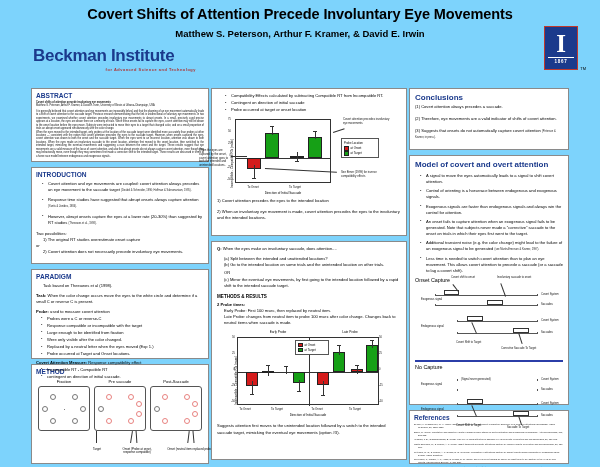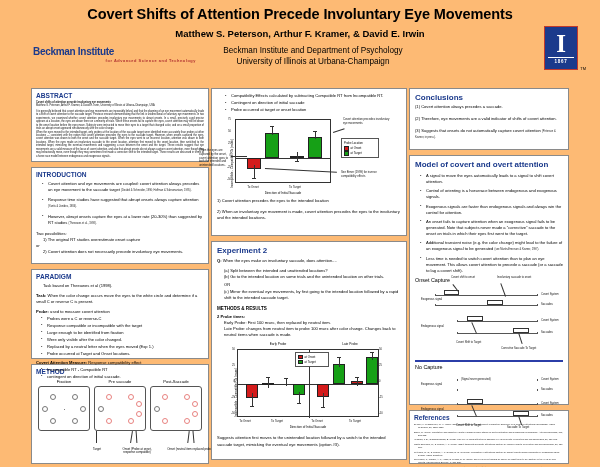--- a/index.html
+++ b/index.html
@@ -4,39 +4,39 @@
 <style>
   * { box-sizing: border-box; }
   html, body {
     margin: 0; padding: 0;
     width: 600px; height: 467px;
     background: #ffffff;
     font-family: "Liberation Sans", sans-serif;
     color: #000;
     overflow: hidden;
   }
-  .poster { position: relative; width: 600px; height: 467px; background:#fdba74; }
+  .poster { position: relative; width: 600px; height: 467px; background:#7dd3fc; }
 
   
   .hdr { text-align:center; padding-top:6px; }
   .hdr-title {
     font-size: 14.5px; font-weight: bold; letter-spacing: -0.1px;
     line-height: 1.15;
   }
   .hdr-authors {
     font-size: 9.5px; font-weight: bold; margin-top: 5px;
   }
   .hdr-band {
     position: relative; height: 40px; margin-top: 3px;
   }
   .beckman {
     position:absolute; left:33px; top:4px; width:165px; text-align:left;
   }
   .beckman-main {
-    font-size: 10px; font-weight: bold; color:#1b3a8c; letter-spacing:-0.3px;
+    font-size: 17px; font-weight: bold; color:#1b3a8c; letter-spacing:-0.3px;
   }
   .beckman-sub {
     font-size: 3.9px; font-weight: bold; color:#b03030; letter-spacing:0.55px;
     text-align:right; margin-top:1px; padding-right:2px;
   }
   .affil {
     position:absolute; left:198px; top:3px; width:230px;
     font-size:8.2px; line-height:1.35; text-align:center;
   }
   .illini {
@@ -146,24 +146,20 @@
 
 <div class="poster">
 
   <div class="hdr">
     <div class="hdr-title">Covert Shifts of Attention Precede Involuntary Eye Movements</div>
     <div class="hdr-authors">Matthew S. Peterson, Arthur F. Kramer, &amp; David E. Irwin</div>
     <div class="hdr-band">
       <div class="beckman">
         <div class="beckman-main">Beckman Institute</div>
         <div class="beckman-sub">for Advanced Science and Technology</div>
-      </div>
-      <div class="affil">
-        <div>Beckman Institute and Department of Psychology</div>
-        <div>University of Illinois at Urbana-Champaign</div>
       </div>
       <div class="illini">
         <div class="illini-I">I</div>
         <div class="illini-yr">1867</div>
       </div>
       <div class="tm">TM</div>
     </div>
   </div>
 
   <div class="cols">
@@ -348,21 +344,20 @@
           <div class="pointer" style="left:14px; top:40px; width:16px;"></div>
           <div class="pointer" style="left:116px; top:16px; width:12px; transform:rotate(-18deg);"></div>
           <div class="pointer" style="left:48px; top:52px; width:72px; transform:rotate(3deg);"></div>
         </div>
 
         <div class="body-s" style="margin-top:4px;">1) Covert attention precedes the eyes to the intended location</div>
         <div class="body-s" style="margin-top:4px;">2) When an involuntary eye movement is made, covert attention precedes the eyes to the involuntary and the intended locations.</div>
       </div>
 
       <div class="panel" style="height:219px; padding:4px 5px;">
-        <div class="ptitle t-lg" style="margin-bottom:3px;">Experiment 2</div>
         <div class="body-s">
           <span class="bold">Q:</span>
           <span>When the eyes make an involuntary saccade, does attention....</span>
         </div>
         <div class="body-s indent" style="margin-top:4px;">(a) Split between the intended and unattended locations?</div>
         <div class="body-s indent">(b) Go to the intended location on some trials and the unintended location on other trials.</div>
         <div class="body-s indent" style="margin-top:2px;">OR</div>
         <div class="body-s indent">(c) Mirror the eventual eye movements, by first going to the intended location followed by a rapid shift to the intended saccade target.</div>
 
         <div class="ptitle t-sm" style="color:#000; margin-top:5px; font-size:4.6px;">METHODS &amp; RESULTS</div>

